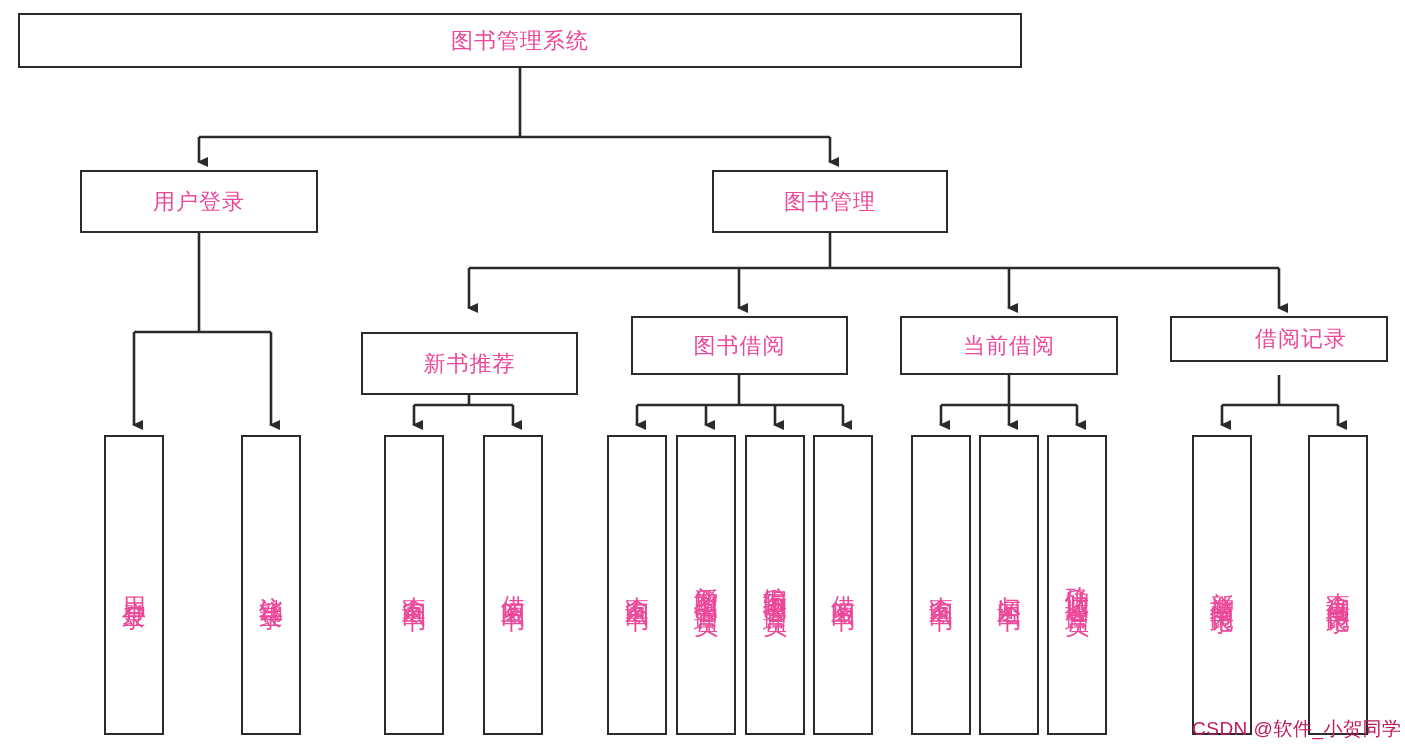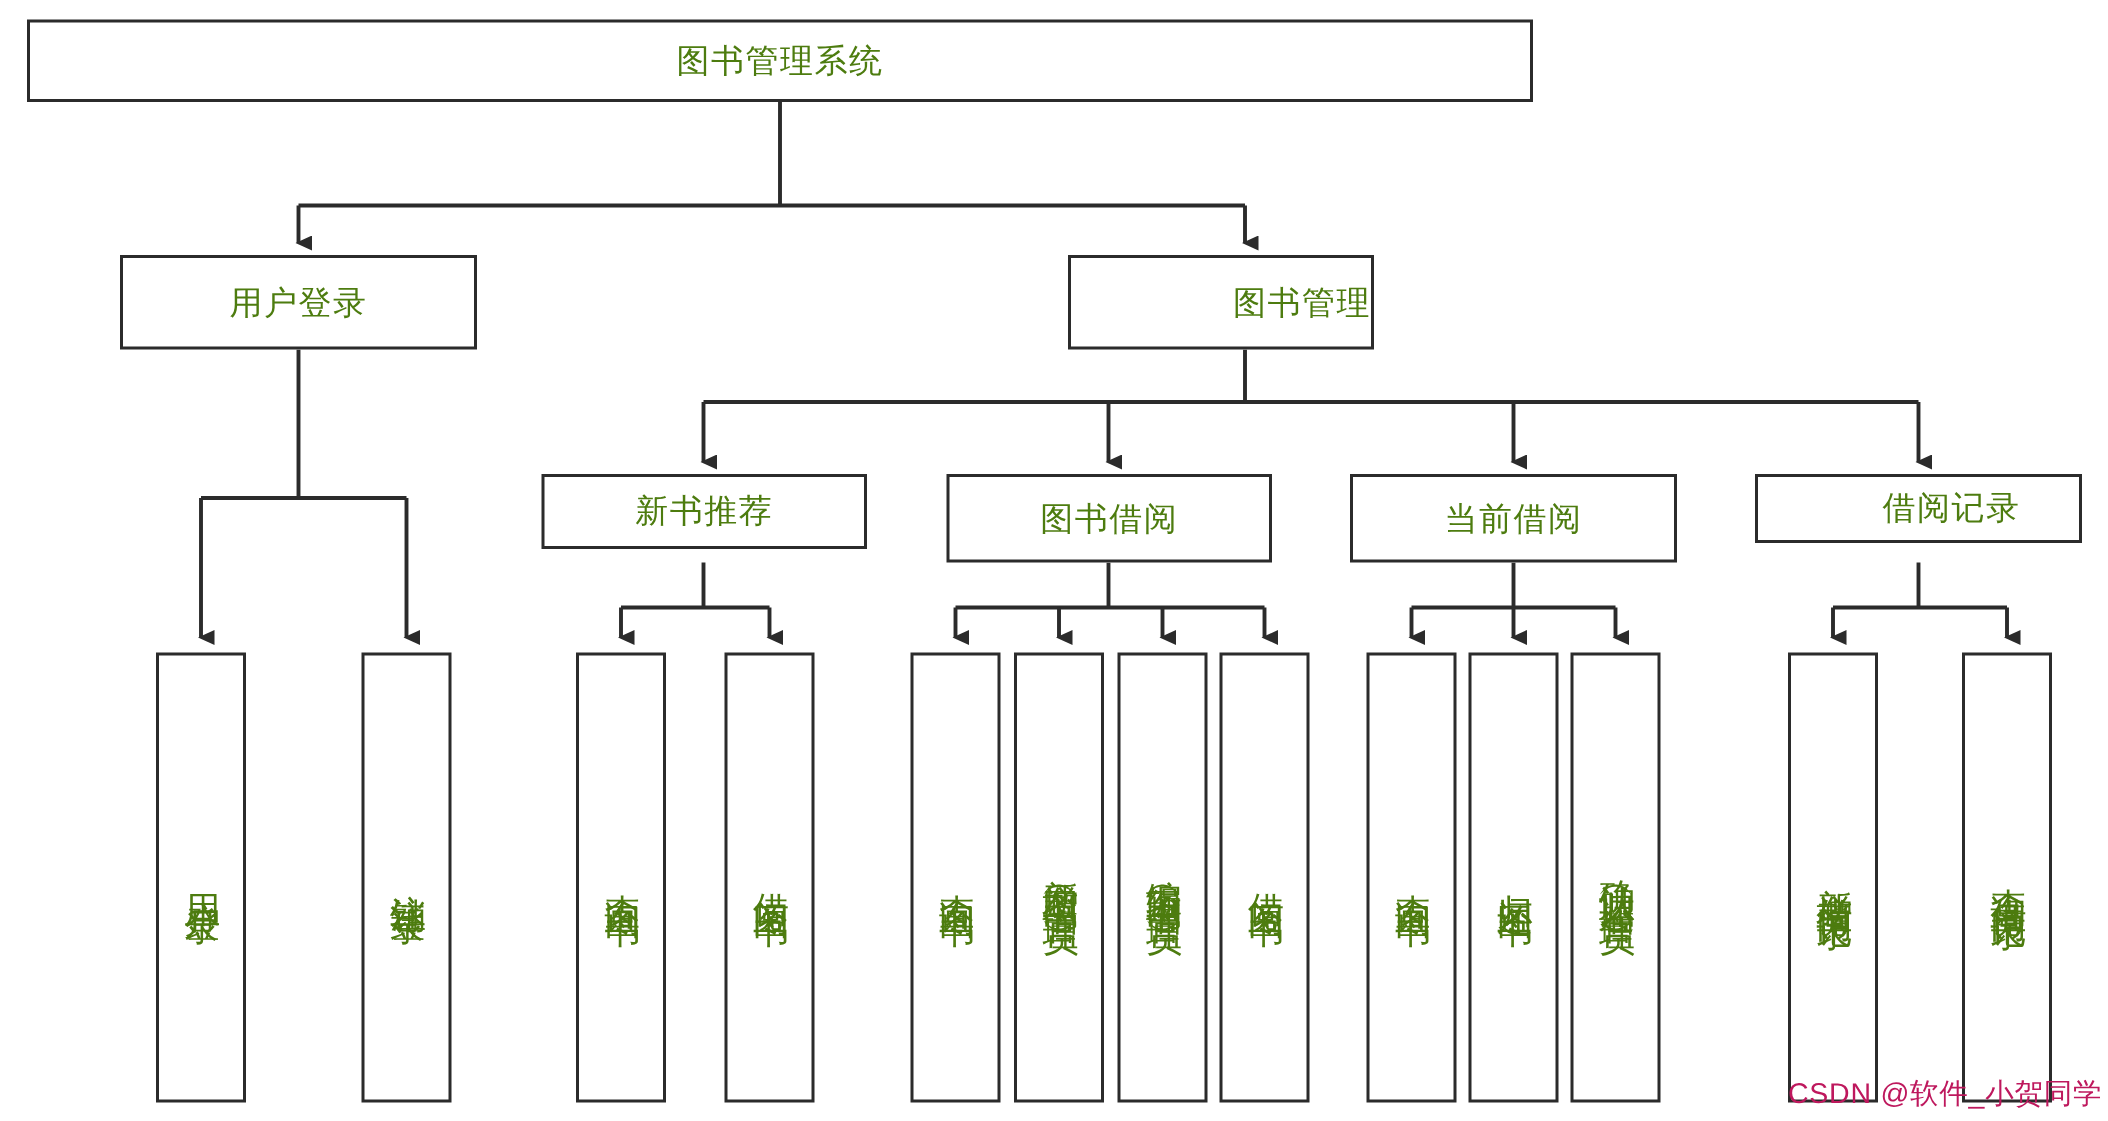--- a/index.html
+++ b/index.html
@@ -14,21 +14,21 @@
   svg#edges{position:absolute;left:0;top:0;width:1405px;height:747px;}
 
   .node{
     position:absolute;
     box-sizing:border-box;
     background:#ffffff;
     border:2.5px solid #2b2b2b;
     display:flex;
     align-items:center;
     justify-content:center;
-    color:#4d7c0f;
+    color:#ec4899;
   }
   .node .lbl{
     display:block;
     text-align:center;
     line-height:1.18;
     letter-spacing:1px;
     white-space:pre;
   }
   
   .h-node .lbl{font-size:22px;}
@@ -112,25 +112,25 @@
     </g>
   </svg>
 
   <div class="node root" style="left:18px;top:13px;width:1004px;height:55px;">
     <span class="lbl">图书管理系统</span>
   </div>
 
   <div class="node h-node" style="left:80px;top:170px;width:238px;height:63px;">
     <span class="lbl">用户登录</span>
   </div>
-  <div class="node h-node" style="left:712px;top:170px;width:204px;height:63px;justify-content:flex-end;">
+  <div class="node h-node" style="left:712px;top:170px;width:236px;height:63px;">
     <span class="lbl">图书管理</span>
   </div>
 
-  <div class="node h-node" style="left:361px;top:316px;width:217px;height:50px;">
+  <div class="node h-node" style="left:361px;top:332px;width:217px;height:63px;">
     <span class="lbl">新书推荐</span>
   </div>
   <div class="node h-node" style="left:900px;top:316px;width:218px;height:59px;">
     <span class="lbl">当前借阅</span>
   </div>
   <div class="node h-node" style="left:631px;top:316px;width:217px;height:59px;">
     <span class="lbl">图书借阅</span>
   </div>
   <div class="node h-node" style="left:1170px;top:316px;width:218px;height:46px;padding-left:44px;">
     <span class="lbl">借阅记录</span>

